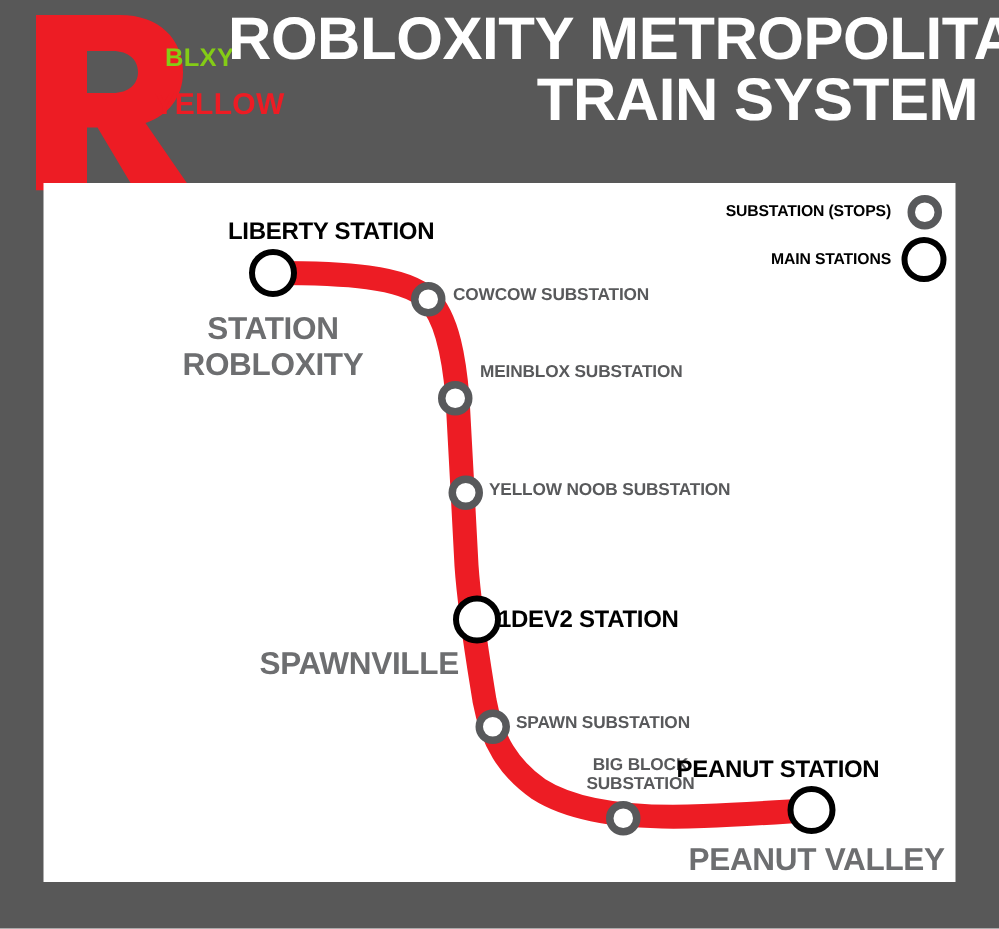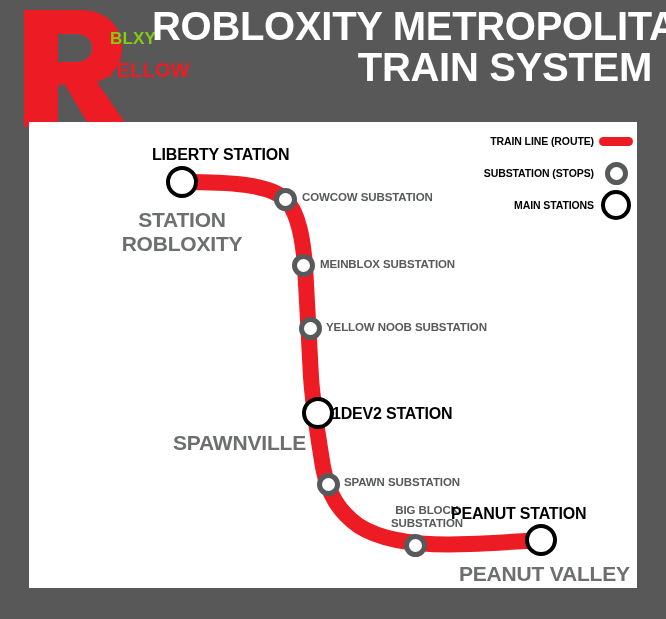--- a/index.html
+++ b/index.html
@@ -229,21 +229,21 @@
   <div class="station sub" style="left:270px; top:195px;"></div>
   <div class="station main" style="left:273px; top:275px;"></div>
   <div class="station sub" style="left:288px; top:351px;"></div>
   <div class="station sub" style="left:375px; top:412px;"></div>
   <div class="station main" style="left:496px; top:402px;"></div>
 
   <div class="label main-station" style="left:87px; top:24px;margin-left:36px;">LIBERTY STATION</div>
 
   <div class="label sub-station" style="left:273px; top:69px;">COWCOW SUBSTATION</div>
 
-  <div class="label sub-station" style="left:291px; top:136px;">MEINBLOX SUBSTATION</div>
+  <div class="label sub-station" style="left:291px; top:120px;">MEINBLOX SUBSTATION</div>
 
   <div class="label sub-station" style="left:297px; top:199px;">YELLOW NOOB SUBSTATION</div>
 
   <div class="label main-station" style="left:303px; top:283px;">1DEV2 STATION</div>
 
   <div class="label sub-station" style="left:315px; top:354px;">SPAWN SUBSTATION</div>
 
   <div class="label sub-station" style="left:352px; top:382px; text-align:center; width:92px;">
     <span>BIG BLOCK</span><br>
     <span>SUBSTATION</span>
@@ -255,26 +255,20 @@
     <span>STATION</span><br>
     <span>ROBLOXITY</span>
   </div>
 
   <div class="label region" style="left:144px; top:309px;">SPAWNVILLE</div>
 
   <div class="label region" style="left:430px; top:440px;">PEANUT VALLEY</div>
 
   <div id="legend">
 
-    <div class="legend-row">
-      <span class="legend-label">TRAIN LINE (ROUTE)</span>
-      <span class="legend-marker">
-          <span class="swatch-line"></span>
-        </span>
-    </div>
 
 
     <div class="legend-row">
       <span class="legend-label">SUBSTATION (STOPS)</span>
       <span class="legend-marker">
           <span class="swatch-sub"></span>
         </span>
     </div>
 
     <div class="legend-row">

